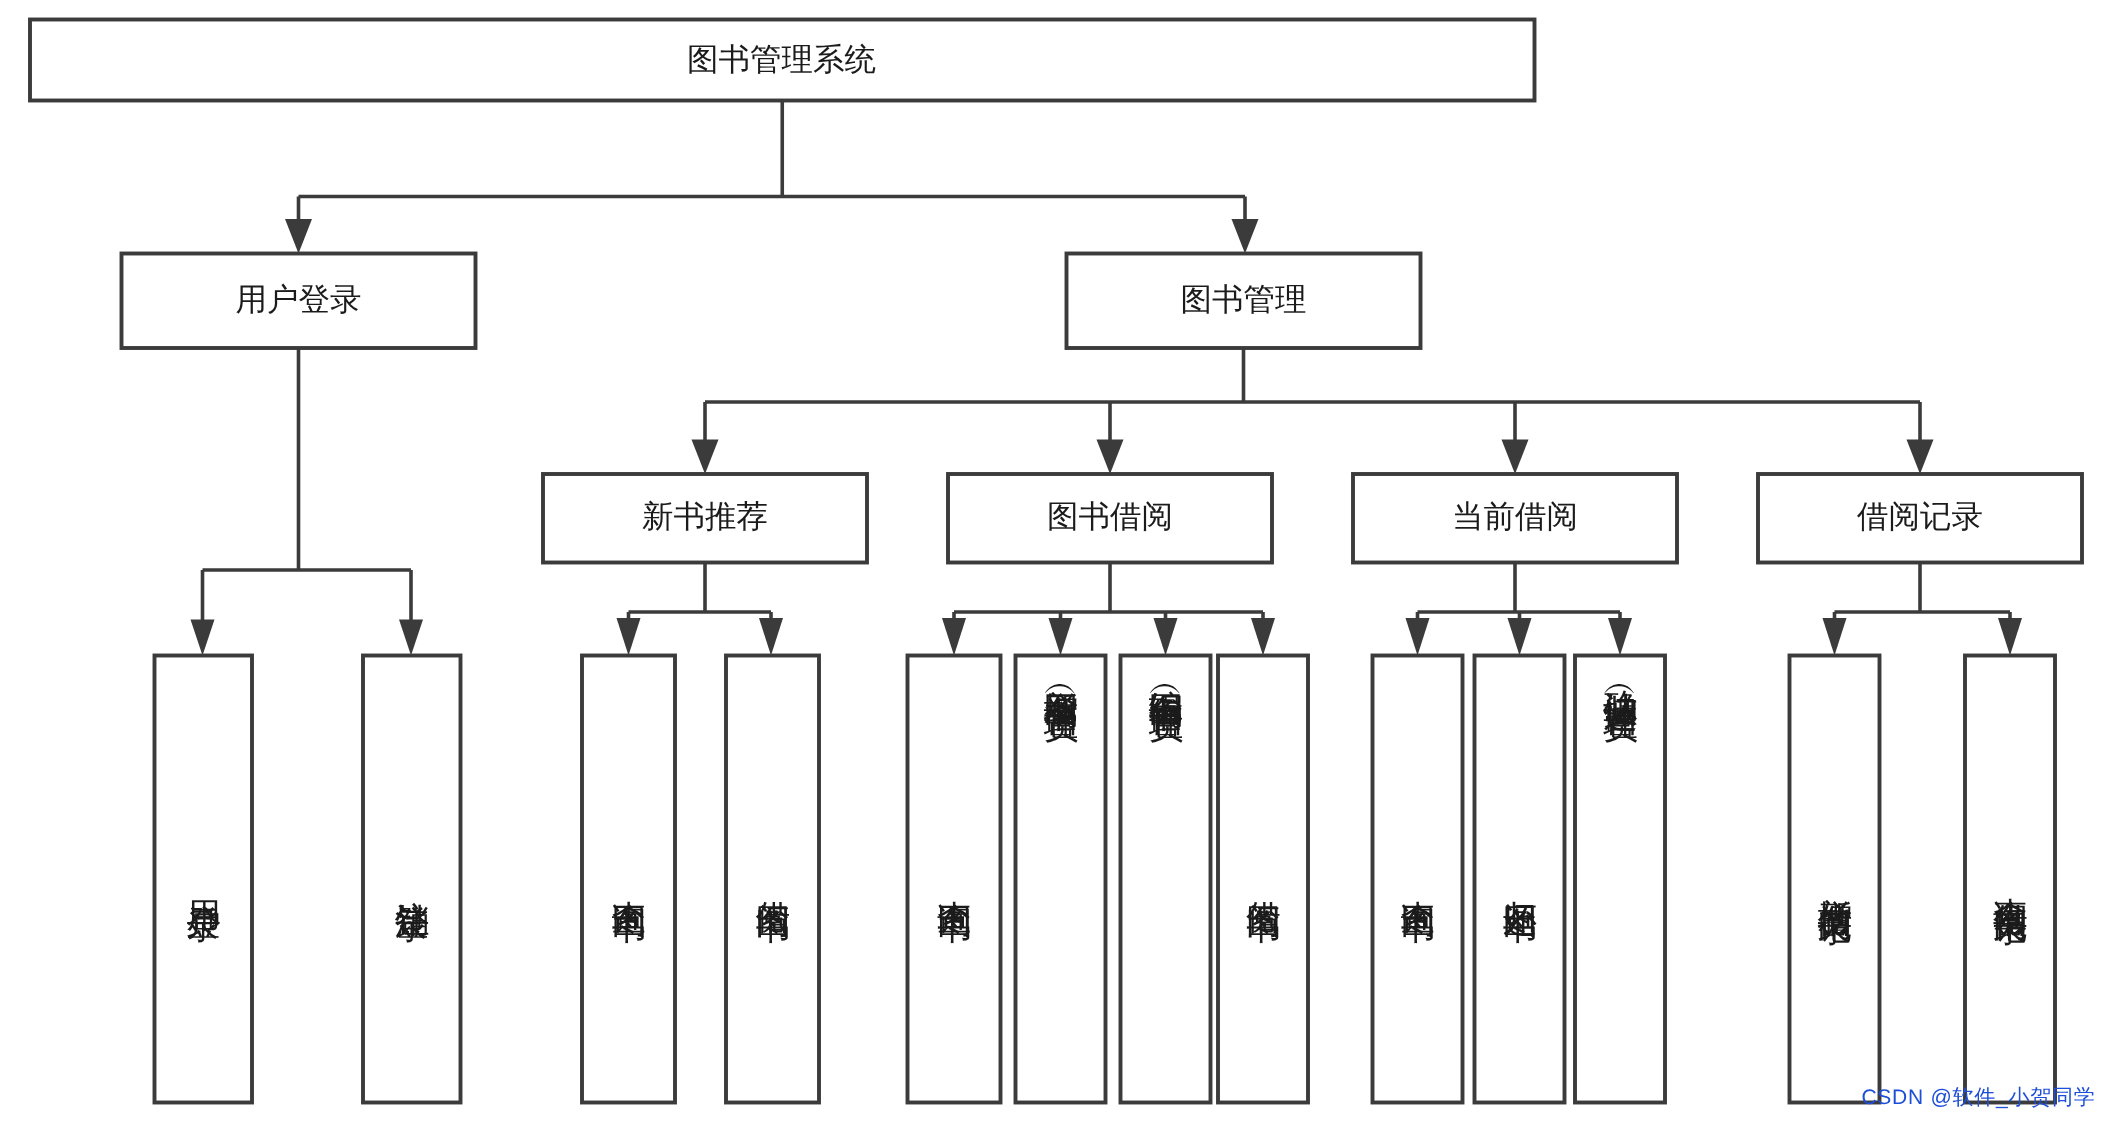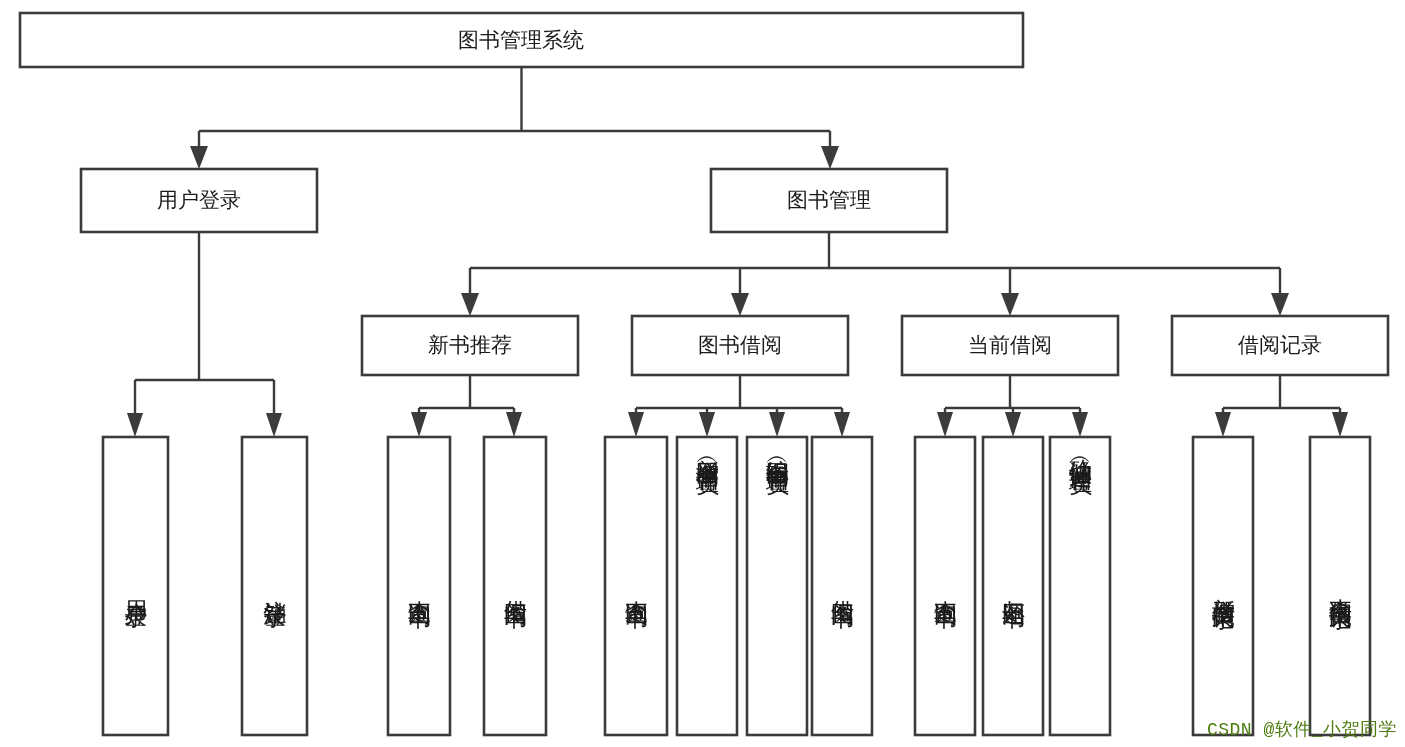--- a/index.html
+++ b/index.html
@@ -61,23 +61,23 @@
     line-height: 1.12;
     color: #1b1b1b;
     letter-spacing: 2px;
     white-space: nowrap;
     text-align: center;
   }
   .watermark {
     position: absolute;
     right: 8px;
     bottom: 6px;
-    font-family: Liberation Mono, monospace;
-    font-size: 18px;
-    color: #4d7c0f;
+    font-family: Liberation Sans, sans-serif;
+    font-size: 14px;
+    color: #1d4ed8;
     letter-spacing: 0.5px;
     white-space: nowrap;
   }
 </style>
 </head>
 <body>
 
 <div id="diagram-root">
 
   <svg id="flow-svg" viewBox="0 0 1405 747">

